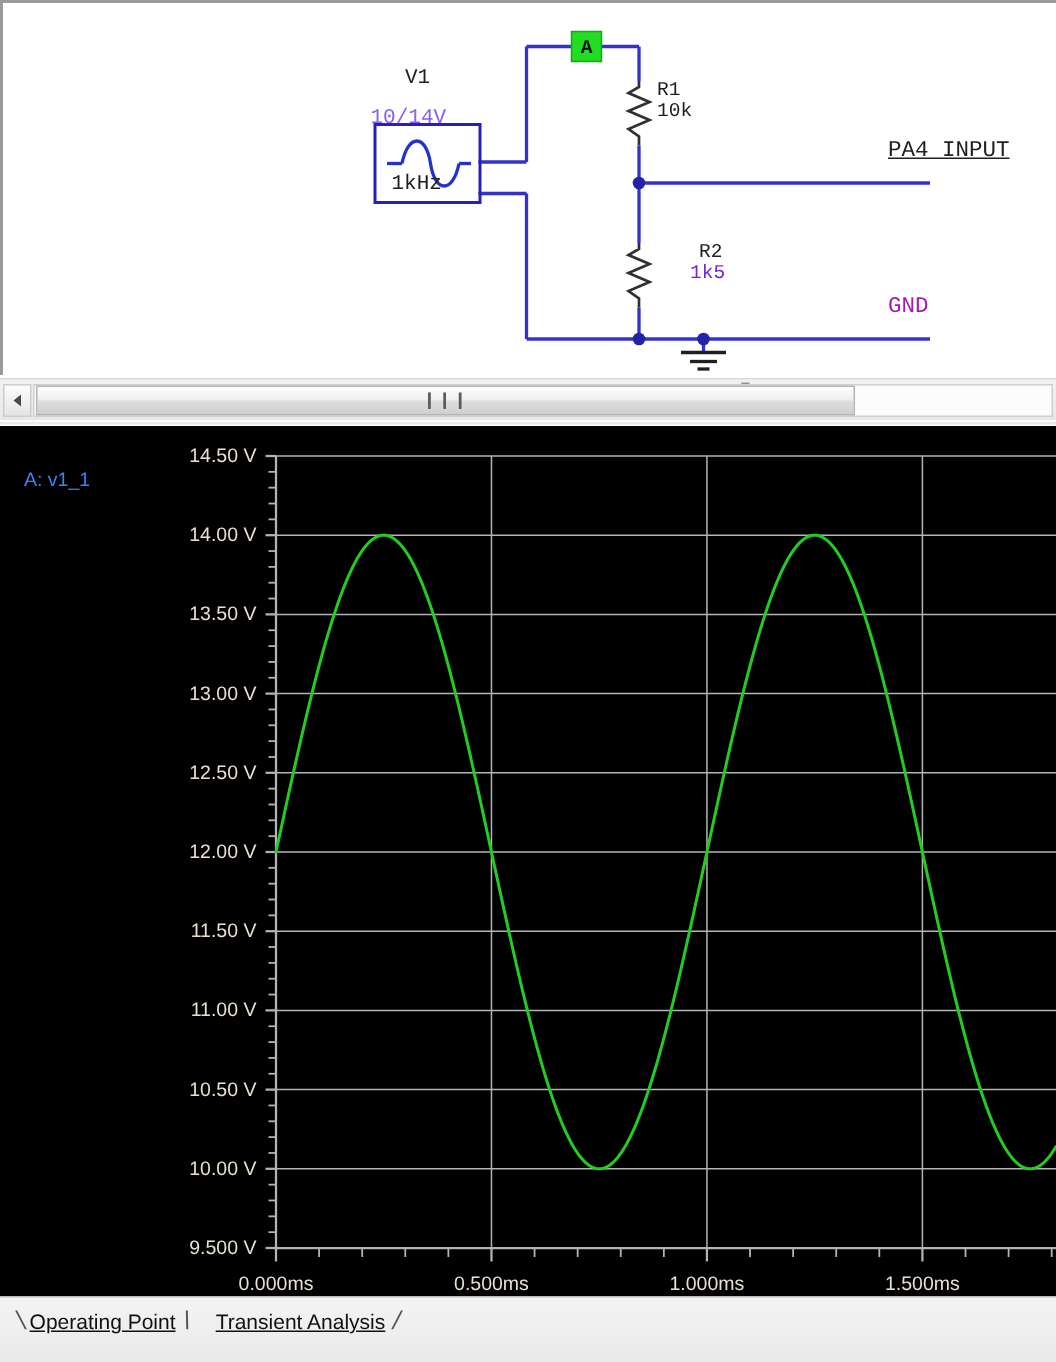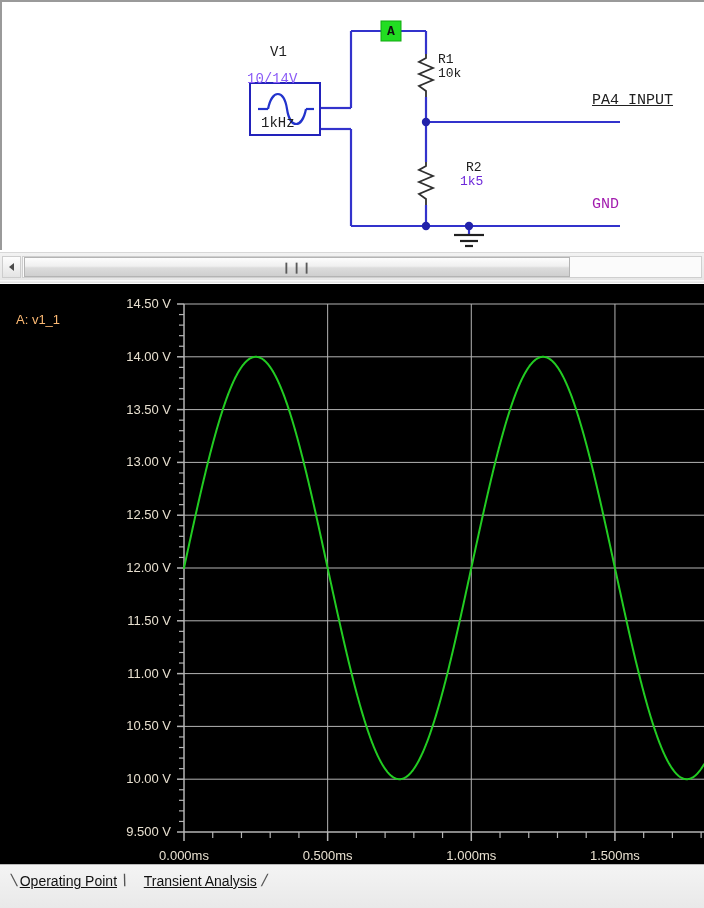--- a/index.html
+++ b/index.html
@@ -61,21 +61,21 @@
   }
 
   
   .wave-pane{
     position:absolute;left:0;top:284px;width:704px;height:580px;
     background:#000000;overflow:hidden;
   }
   .wave-pane > svg{position:absolute;left:0;top:0;}
   .legend{
     position:absolute;left:16px;top:28px;
-    color:#fdba74;font-size:13px;font-family:"Liberation Sans",sans-serif;
+    color:#3b82f6;font-size:13px;font-family:"Liberation Sans",sans-serif;
     white-space:nowrap;
   }
 
   
   .tabbar{
     position:absolute;left:0;top:864px;width:704px;height:44px;
     background:linear-gradient(to bottom,#f4f4f4,#e9e9e9);
     border-top:1px solid #b8b8b8;
     box-sizing:border-box;
   }

